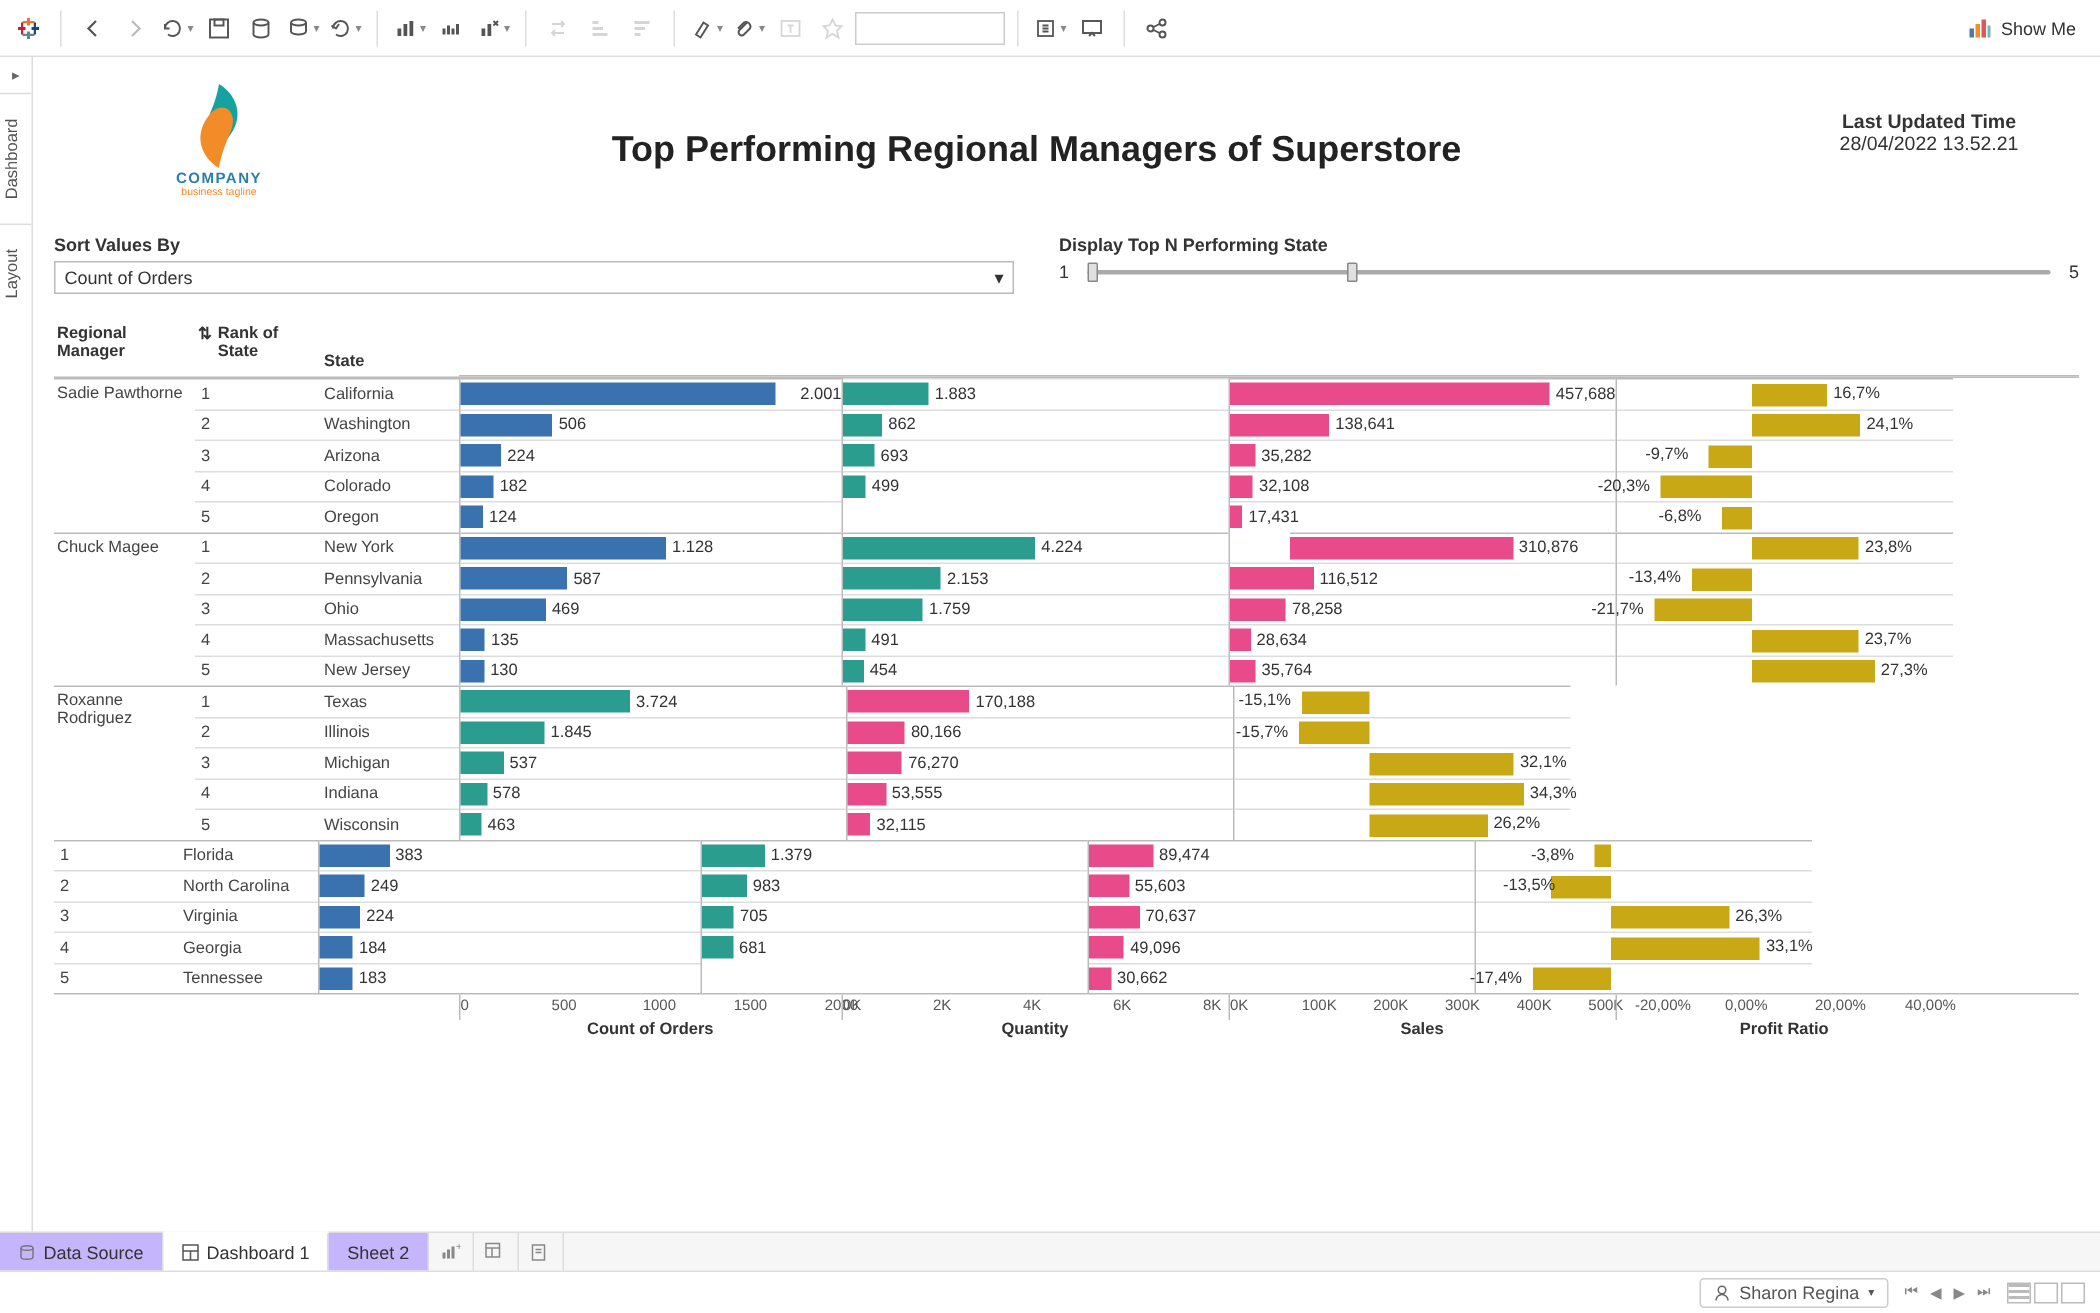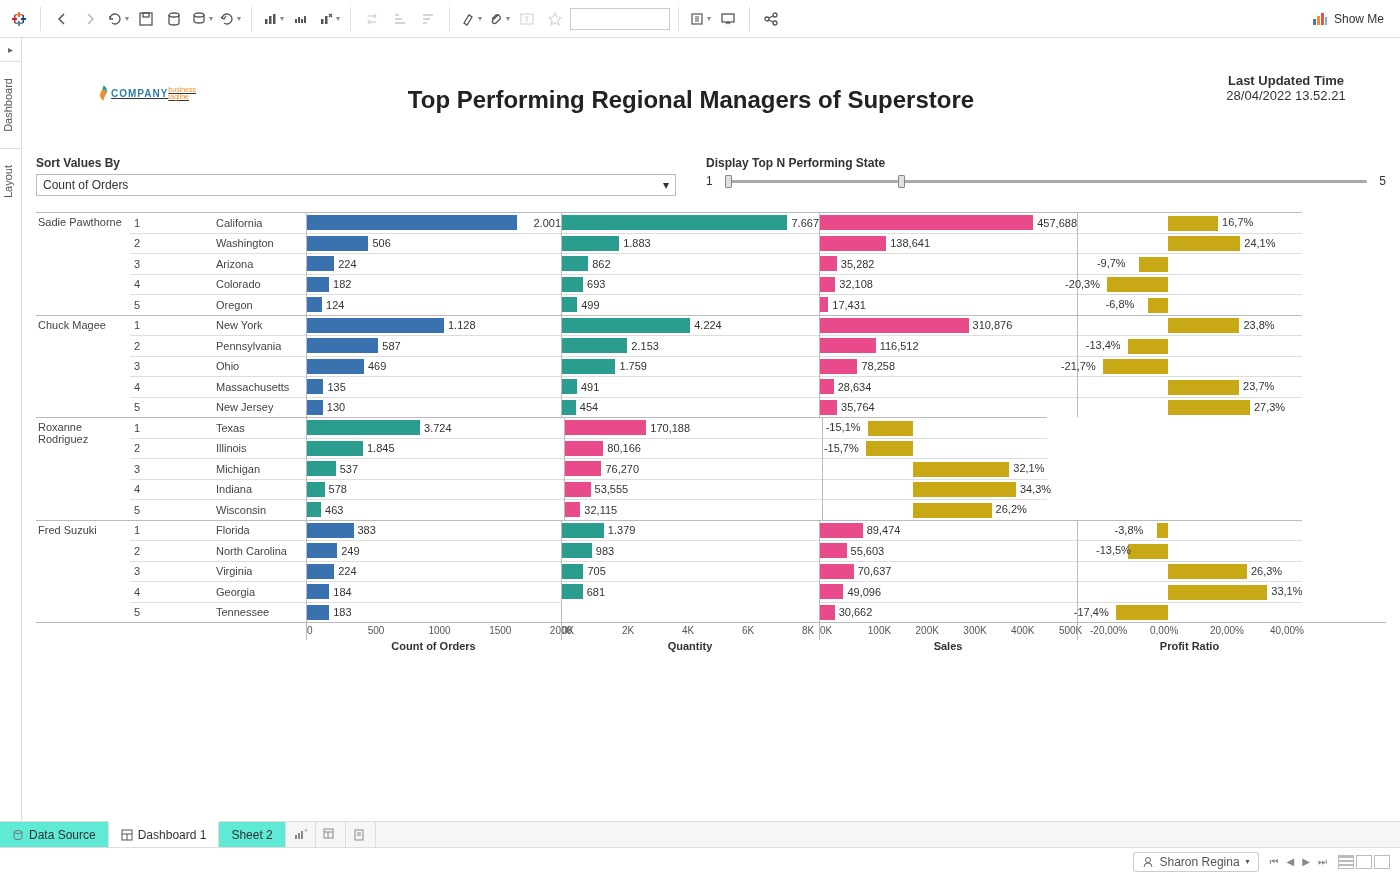--- a/index.html
+++ b/index.html
@@ -14,21 +14,21 @@
   .tsearch { width: 100px; height: 22px; border: 1px solid #ccc; background: #fff; }
   .showme { margin-left: auto; display: flex; align-items: center; gap: 6px; padding: 4px 10px; cursor: pointer; }
   .showme svg { width: 16px; height: 16px; }
   
   .leftrail { position: absolute; left: 0; top: 38px; bottom: 28px; width: 22px; border-right: 1px solid #ddd; display: flex; flex-direction: column; align-items: center; }
   .railtab { writing-mode: vertical-rl; transform: rotate(180deg); padding: 16px 2px; font-size: 11px; color: #555; border-bottom: 1px solid #ddd; width: 100%; text-align: center; cursor: pointer; }
   .railchev { font-size: 10px; color: #666; padding: 6px; cursor: pointer; }
   
   .canvas { position: absolute; left: 22px; right: 0; top: 38px; bottom: 28px; padding: 10px 14px 8px 14px; background: #fff; overflow: hidden; }
   .header-row { display: flex; align-items: flex-start; }
-  .logo { width: 100px; height: 90px; display: flex; flex-direction: row; align-items: center; justify-content: center; margin-left: 60px; text-decoration: underline; }
+  .logo { width: 100px; height: 90px; display: flex; flex-direction: column; align-items: center; justify-content: center; margin-left: 60px; }
   .title { flex: 1; text-align: center; font-size: 24px; font-weight: 700; color: #222; padding-top: 38px; }
   .updated { text-align: center; width: 200px; padding-top: 25px; font-size: 13px; }
   .updated .lab { font-weight: 600; }
   
   .controls { display: flex; gap: 30px; margin-top: 18px; }
   .ctrl-left { width: 640px; }
   .ctrl-right { flex: 1; }
   .ctrl-label { font-size: 12px; font-weight: 600; margin-bottom: 4px; }
   .select { height: 22px; border: 1px solid #bbb; width: 100%; display: flex; align-items: center; padding: 0 6px; justify-content: space-between; background: #fff; cursor: pointer; }
   .slider-wrap { display: flex; align-items: center; gap: 12px; }
@@ -63,21 +63,21 @@
   .bar-label { font-size: 11px; color: #333; margin-left: 4px; white-space: nowrap; }
   .axis-row { height: 18px; display: flex; border-top: 1px solid #bbb; }
   .axis-spacer { width: 270px; }
   .axis-col { display: flex; font-size: 10px; color: #555; position: relative; border-left: 1px solid #bbb; }
   .axis-tick { position: absolute; top: 2px; }
   .axis-titles { height: 18px; display: flex; }
   .axis-title { text-align: center; font-size: 11px; font-weight: 600; }
   .profit-label-neg { position: absolute; font-size: 11px; white-space: nowrap; }
   
   .footer { position: absolute; left: 0; right: 0; bottom: 28px; height: 26px; border-top: 1px solid #ddd; display: flex; align-items: stretch; background: #f6f6f6; }
-  .ftab { padding: 0 12px; display: flex; align-items: center; border-right: 1px solid #ddd; font-size: 12px; background: #5eead4; cursor: pointer; gap: 5px; }
+  .ftab { padding: 0 12px; display: flex; align-items: center; border-right: 1px solid #ddd; font-size: 12px; background: #c4b5fd; cursor: pointer; gap: 5px; }
   .ftab.active { background: #fff; border-top: 2px solid #fff; margin-top: -1px; }
   .ftab svg { width: 12px; height: 12px; }
   .fbtn { width: 30px; display: flex; align-items: center; justify-content: center; border-right: 1px solid #ddd; color: #777; cursor: pointer; }
   
   .status { position: absolute; left: 0; right: 0; bottom: 0; height: 28px; border-top: 1px solid #ddd; display: flex; align-items: center; justify-content: flex-end; padding: 0 10px; gap: 8px; font-size: 12px; color: #555; }
   .status .user { display: flex; align-items: center; gap: 6px; border: 1px solid #ccc; padding: 2px 8px; border-radius: 3px; cursor: pointer; }
   .status .nav { display: flex; gap: 2px; }
   .status .nav span { padding: 2px 3px; color: #888; cursor: pointer; font-size: 10px; }
   .status .view { display: flex; gap: 2px; }
   .status .view span { width: 16px; height: 14px; border: 1px solid #bbb; cursor: pointer; display: inline-block; }
@@ -277,20 +277,29 @@
         <div class="slider-track">
           <div class="slider-thumb" style="left:0"></div>
           <div class="slider-thumb" style="left:27%"></div>
         </div>
         <span>5</span>
       </div>
     </div>
   </div>
 
   <div class="chart">
+    <div class="col-headers">
+      <div class="rh1">Regional Manager</div>
+      <div class="rh2">
+        <span style="font-size:11px;flex-shrink:0">⇅</span>
+        <span>Rank of State</span>
+      </div>
+      <div class="rh3">State</div>
+      <div class="metric-hdr" style="flex:1"></div>
+    </div>
     <div class="rows" id="rows">
         <div class="group">
           <div class="mgr-col">Sadie Pawthorne</div>
           <div class="ranks-col">
             <div class="rank-cell" style="border-top: 1px solid rgb(187, 187, 187);">1</div>
             <div class="rank-cell">2</div>
             <div class="rank-cell">3</div>
             <div class="rank-cell">4</div>
             <div class="rank-cell">5</div>
           </div>
@@ -318,24 +327,20 @@
               <div class="bar-row">
                 <div class="bar bar-orders" style="width: 22.1px;"></div>
                 <span class="bar-label">182</span>
               </div>
               <div class="bar-row">
                 <div class="bar bar-orders" style="width: 15.0571px;"></div>
                 <span class="bar-label">124</span>
               </div>
             </div>
             <div class="metric-col mc-qty">
-              <div class="bar-row" style="border-top: 1px solid rgb(187, 187, 187);">
-                <div class="bar bar-qty" style="width: 232.716px;"></div>
-                <span class="bar-label">7.667</span>
-              </div>
               <div class="bar-row">
                 <div class="bar bar-qty" style="width: 57.1546px;"></div>
                 <span class="bar-label">1.883</span>
               </div>
               <div class="bar-row">
                 <div class="bar bar-qty" style="width: 26.1642px;"></div>
                 <span class="bar-label">862</span>
               </div>
               <div class="bar-row">
                 <div class="bar bar-qty" style="width: 21.0346px;"></div>
@@ -447,21 +452,21 @@
               <div class="bar-row">
                 <div class="bar bar-qty" style="width: 14.9033px;"></div>
                 <span class="bar-label">491</span>
               </div>
               <div class="bar-row">
                 <div class="bar bar-qty" style="width: 13.7802px;"></div>
                 <span class="bar-label">454</span>
               </div>
             </div>
             <div class="metric-col mc-sales">
-              <div class="bar-row" style="border-top: 1px solid rgb(187, 187, 187);">
+              <div class="bar-row" style="border-top: 1px solid rgb(187, 187, 187); margin-left: 40px;">
                 <div class="bar bar-sales" style="width: 148.53px;"></div>
                 <span class="bar-label">310,876</span>
               </div>
               <div class="bar-row">
                 <div class="bar bar-sales" style="width: 55.6668px;"></div>
                 <span class="bar-label">116,512</span>
               </div>
               <div class="bar-row">
                 <div class="bar bar-sales" style="width: 37.3899px;"></div>
                 <span class="bar-label">78,258</span>
@@ -578,21 +583,20 @@
                 <span class="profit-label-neg" style="left: 196.9px; top: 3px;">34,3%</span>
               </div>
               <div class="bar-row">
                 <div class="bar-profit" style="left: 90px; width: 78.6px;"></div>
                 <span class="profit-label-neg" style="left: 172.6px; top: 3px;">26,2%</span>
               </div>
             </div>
           </div>
         </div>
         <div class="group">
-          <div class="mgr-col">Fred Suzuki</div>
           <div class="ranks-col">
             <div class="rank-cell" style="border-top: 1px solid rgb(187, 187, 187);">1</div>
             <div class="rank-cell">2</div>
             <div class="rank-cell">3</div>
             <div class="rank-cell">4</div>
             <div class="rank-cell">5</div>
           </div>
           <div class="state-col">
             <div class="state-cell" style="border-top: 1px solid rgb(187, 187, 187);">Florida</div>
             <div class="state-cell">North Carolina</div>

